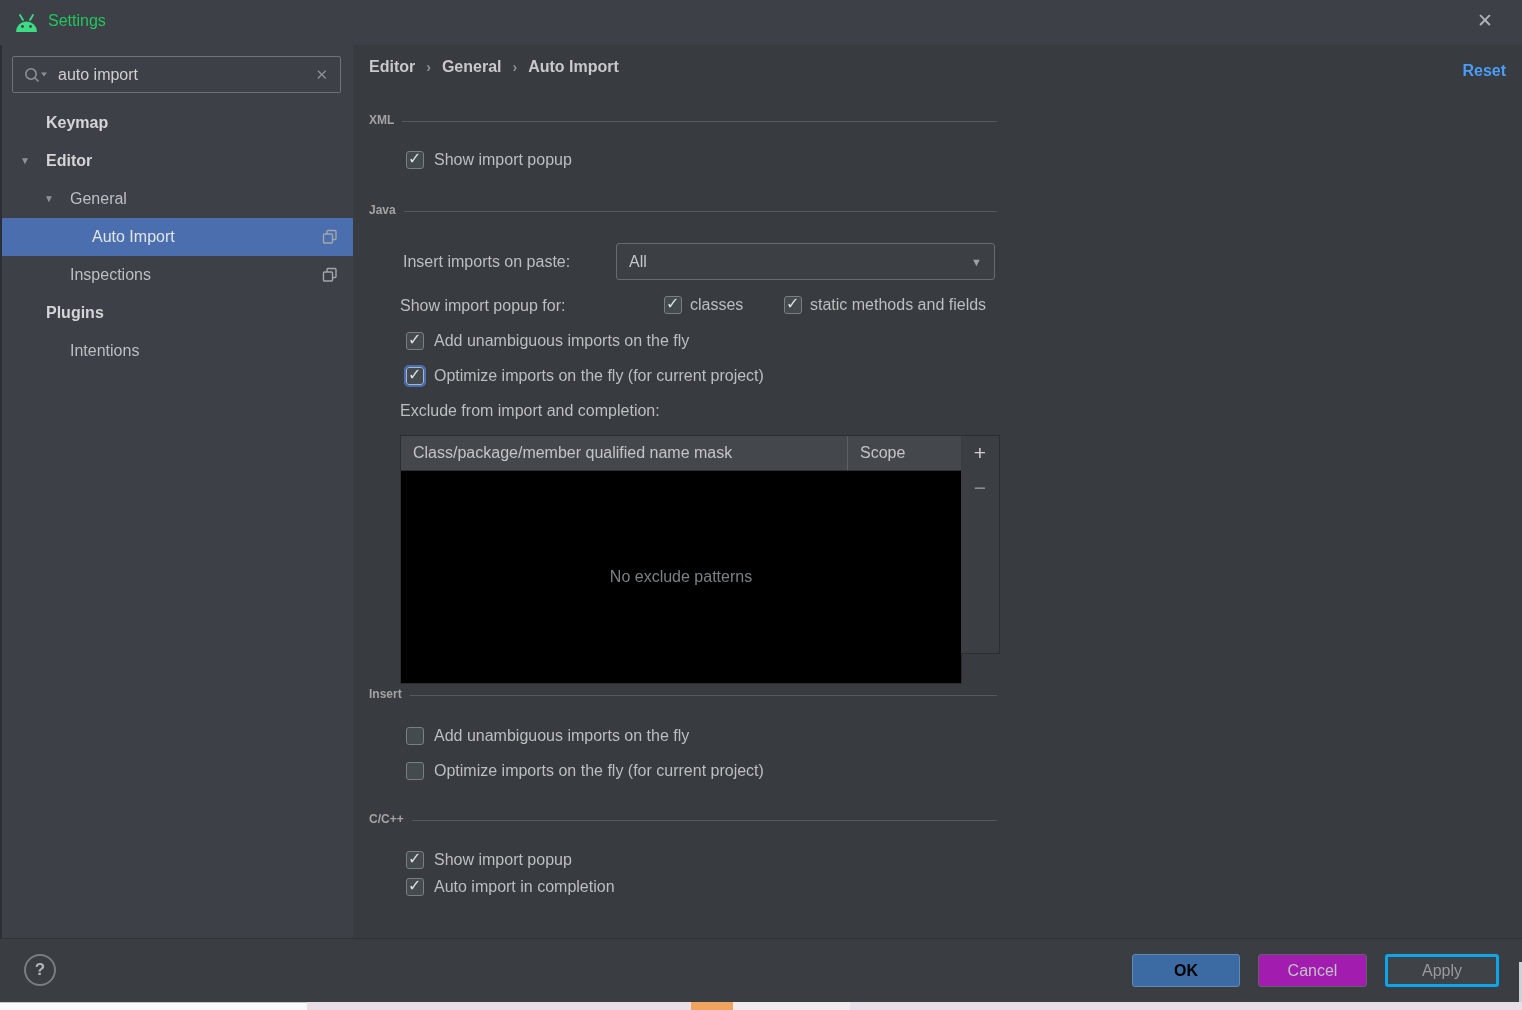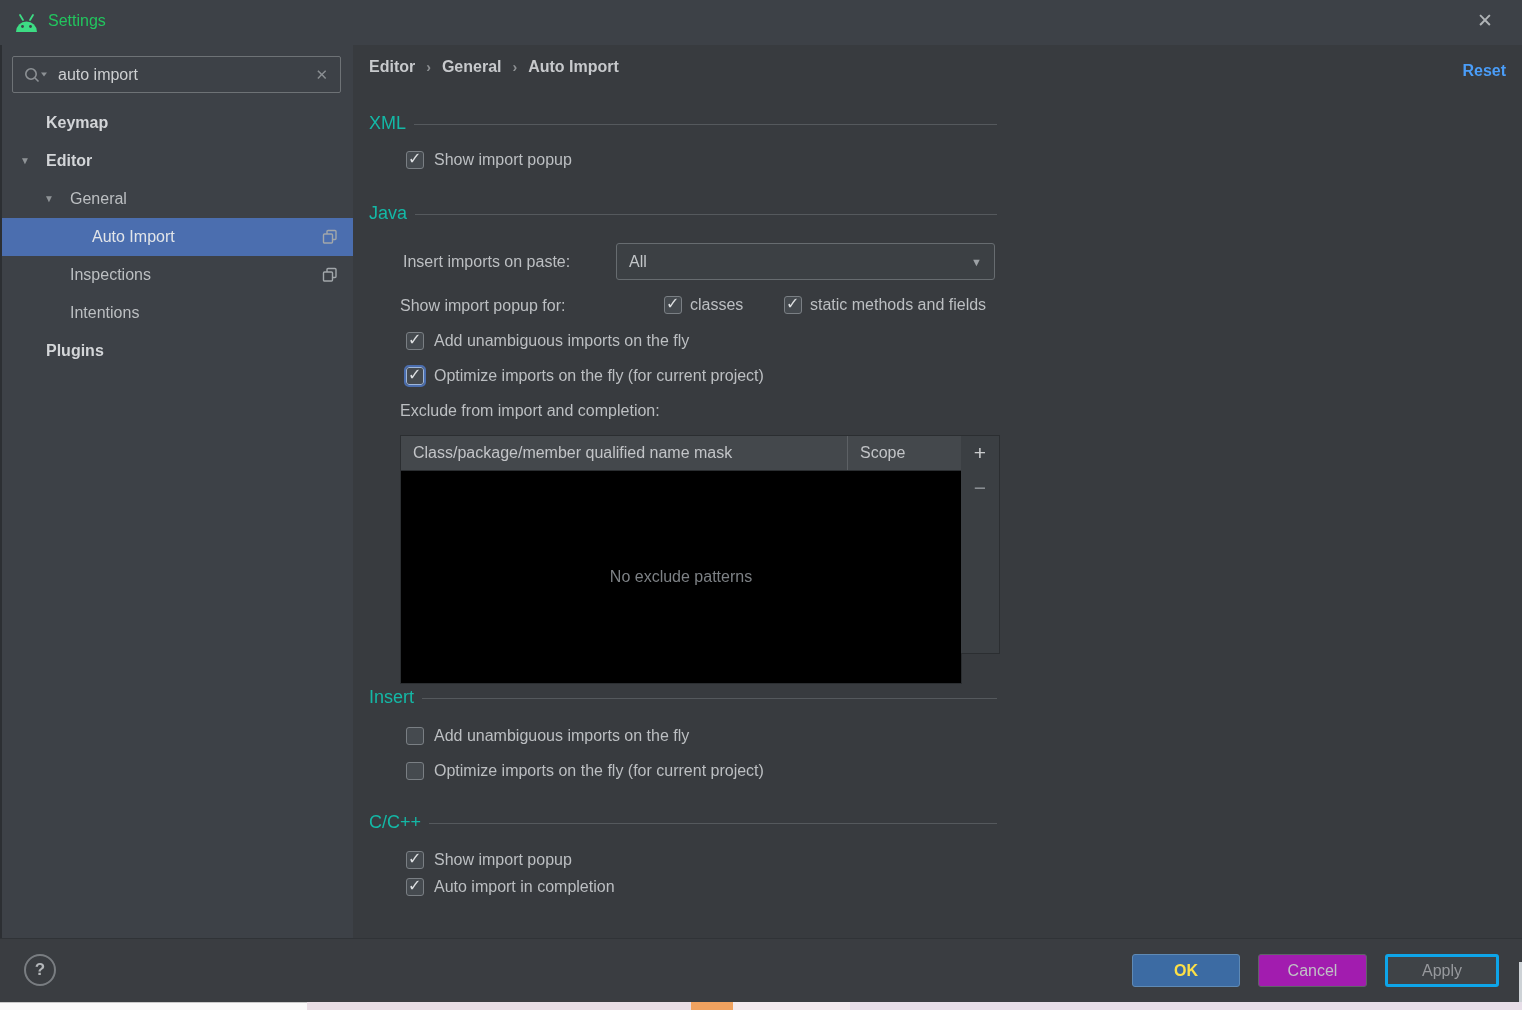--- a/index.html
+++ b/index.html
@@ -42,21 +42,21 @@
 
   
   .content { position:absolute; left:353px; top:45px; width:1169px; height:893px; background:var(--content-bg,#383b3f); }
   .breadcrumb { position:absolute; left:16px; top:13px; display:flex; align-items:center; gap:11px;
                 font-size:16px; font-weight:bold; color:#c7c9cc; }
   .crumb { cursor:pointer; }
   .crumb-sep { color:#8d9093; font-size:14px; font-weight:bold; }
   .reset-link { position:absolute; right:16px; top:17px; color:var(--link,#4a9df8); font-size:16px; font-weight:bold; cursor:pointer; }
 
   .section-head { position:absolute; display:flex; align-items:center; gap:8px; width:628px; left:16px; }
-  .section-title { font-size:18px; color:#14b8a6; white-space:nowrap; }
+  .section-title { font-size:12px; color:#a3a3a3; white-space:nowrap;font-weight:bold; }
   .section-line { flex:1; height:1px; background:#55595d; margin-top:2px; }
 
   .cb-row { position:absolute; display:flex; align-items:center; gap:10px; height:22px; }
   .cb { position:relative; width:18px; height:18px; border:1px solid #7a7f84; border-radius:3px;
         background:#454a4f; flex:0 0 auto; cursor:pointer; }
   .cb .mark { display:none; position:absolute; left:1px; top:-3px; color:#dfe1e3; font-size:16px; font-weight:bold; }
   .cb.checked .mark { display:block; }
   .cb.focused { outline:2px solid var(--selection,#4b6eaf); outline-offset:0px; border-color:#9fb6d8; }
   .cb-label { font-size:16px; color:#bcbfc2; cursor:pointer; }
   .plain-label { font-size:16px; color:#bcbfc2; position:absolute; }
@@ -88,21 +88,21 @@
   .tb-minus { color:#8e9296; }
 
   
   .bottombar { position:absolute; left:0; top:938px; width:1522px; height:64px; background:#3a3d41; border-top:1px solid #303337; }
   .help-btn { position:absolute; left:24px; top:15px; width:32px; height:32px; border-radius:50%;
               border:2px solid #797d81; color:#b4b7ba; font-size:17px; font-weight:bold;
               display:flex; align-items:center; justify-content:center; cursor:pointer; }
   .btn-group { position:absolute; right:23px; top:15px; display:flex; gap:18px; }
   .btn { height:33px; border-radius:3px; font-size:16px; display:flex; align-items:center;
          justify-content:center; cursor:pointer; font-family:inherit; }
-  .btn-ok { width:108px; background:var(--ok-bg,#3c6ba3); border:1px solid #5f8ab5; color:#fde047; font-weight:bold; }
+  .btn-ok { width:108px; background:var(--ok-bg,#3c6ba3); border:1px solid #5f8ab5; color:#000000; font-weight:bold; }
   .btn-cancel { width:109px; background:#a21caf; border:1px solid #5f6367; color:#c0c2c5; }
   .btn-apply { width:114px; background:#3f4347; border:3px solid #0ea5e9; color:#97999d; }
 
   
   .bottom-strip { position:absolute; left:0; top:1002px; width:1522px; height:8px; }
   .strip-seg { position:absolute; top:0; height:8px; }
   .seg-1 { left:0; width:307px; background:#fafafa; border-top:1px solid #c9c9c9; }
   .seg-2 { left:307px; width:384px; background:#e9dee5; }
   .seg-3 { left:691px; width:42px; background:var(--strip-orange,#f0a25f); }
   .seg-4 { left:733px; width:117px; background:#f3eaee; }
@@ -156,25 +156,25 @@
           <rect class="front" x="1.5" y="5" width="9" height="9" rx="1"></rect>
         </svg>
       </div>
       <div class="tree-item">
         <span class="tree-label lvl1">Inspections</span>
         <svg class="copy-icon" width="16" height="16" viewBox="0 0 16 16">
           <rect x="5" y="1.5" width="9" height="9" rx="1"></rect>
           <rect class="front" x="1.5" y="5" width="9" height="9" rx="1"></rect>
         </svg>
       </div>
+      <div class="tree-item bold">
+        <span class="tree-label lvl0">Plugins</span>
+      </div>
       <div class="tree-item">
         <span class="tree-label lvl1">Intentions</span>
-      </div>
-      <div class="tree-item bold">
-        <span class="tree-label lvl0">Plugins</span>
       </div>
     </div>
   </div>
   <div class="edge-sliver"></div>
 
   <div class="content">
 
     <div class="breadcrumb">
       <span class="crumb">Editor</span>
       <span class="crumb-sep">›</span>

